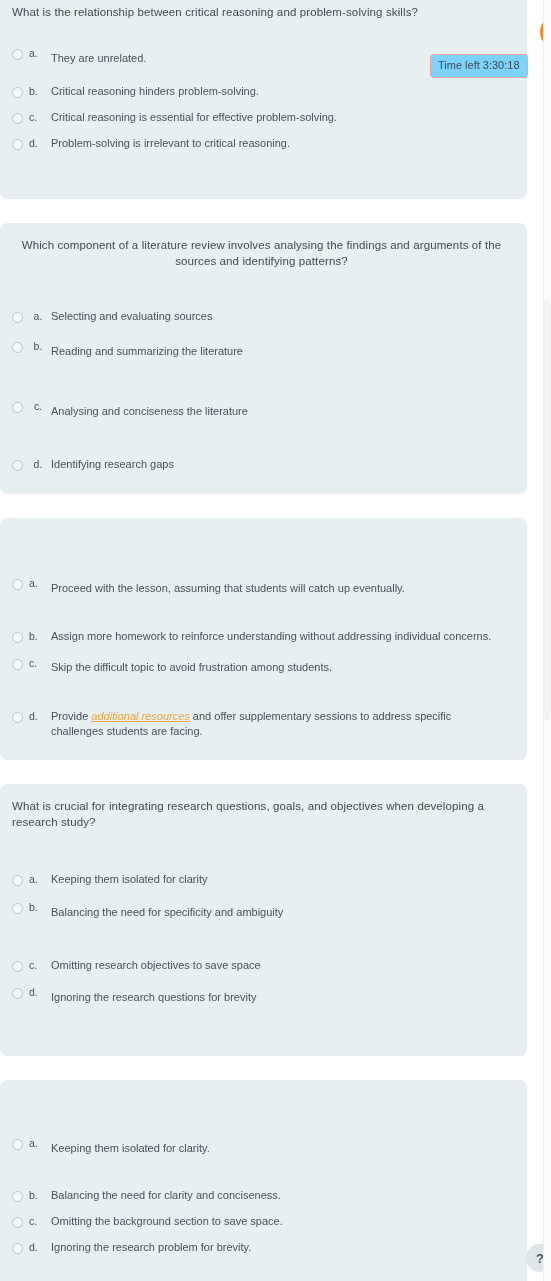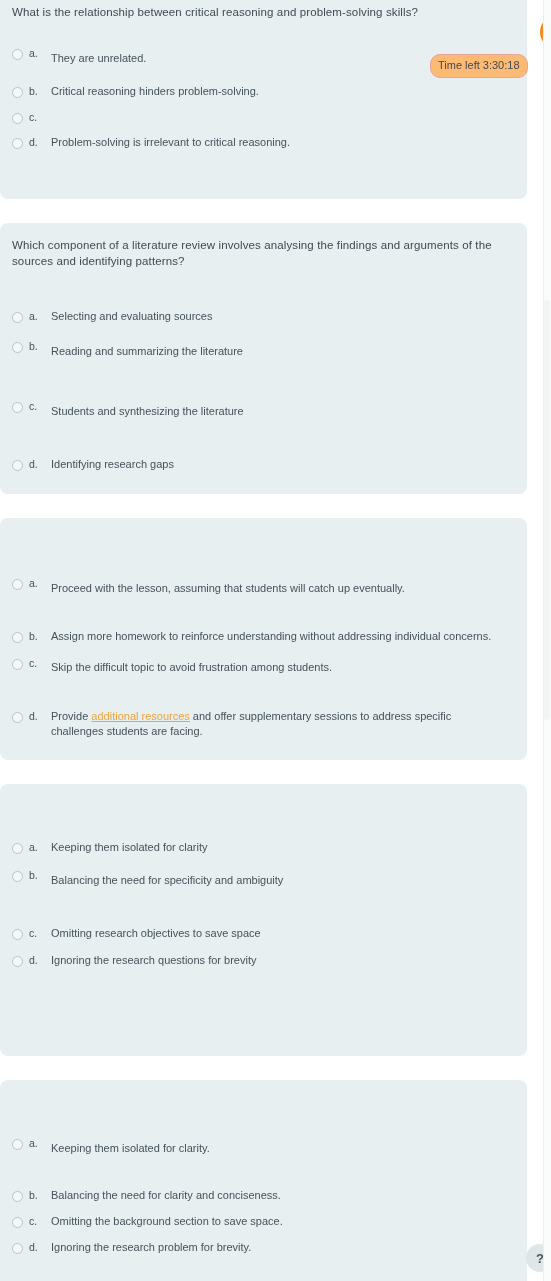--- a/index.html
+++ b/index.html
@@ -86,28 +86,29 @@
     font-size: 11px;
     line-height: 15px;
     color: #46525a;
     padding-left: 4px;
     max-width: 450px;
   }
 
   .opt-text a {
     color: #f0a33c;
     text-decoration: underline;
+    font-style: italic;
   }
 
   
   .timer-box {
     position: absolute;
     border: 1.5px solid #e8a39a;
-    background: #fdba74;
-    border-radius: 10px;
+    background: #7dd3fc;
+    border-radius: 4px;
     padding: 4px 7px 5px 7px;
     font-size: 11px;
     color: #3e4a52;
     line-height: 13px;
     white-space: nowrap;
   }
 
   
   .fab-orange {
     position: absolute;
@@ -167,46 +168,47 @@
           <span class="opt-text" style="margin-top:5px;">They are unrelated.</span>
         </div>
         <div class="option-row" style="margin-bottom:11px;">
           <span class="radio"></span>
           <span class="opt-letter">b.</span>
           <span class="opt-text">Critical reasoning hinders problem-solving.</span>
         </div>
         <div class="option-row" style="margin-bottom:11px;">
           <span class="radio"></span>
           <span class="opt-letter">c.</span>
+          <span class="opt-text">Critical reasoning is essential for effective problem-solving.</span>
         </div>
         <div class="option-row">
           <span class="radio"></span>
           <span class="opt-letter">d.</span>
           <span class="opt-text">Problem-solving is irrelevant to critical reasoning.</span>
         </div>
       </div>
     </div>
 
-    <div class="question-card" style="height:271px;">
+    <div class="question-card" style="height:271px;text-align:center;">
       <div class="question-text">Which component of a literature review involves analysing the findings and arguments of the sources and identifying patterns?</div>
       <div class="options" style="margin-top:40px;">
         <div class="option-row" style="margin-bottom:15px;">
           <span class="radio"></span>
           <span class="opt-letter">a.</span>
           <span class="opt-text">Selecting and evaluating sources</span>
         </div>
         <div class="option-row" style="margin-bottom:40px;">
           <span class="radio"></span>
           <span class="opt-letter">b.</span>
           <span class="opt-text" style="margin-top:5px;">Reading and summarizing the literature</span>
         </div>
         <div class="option-row" style="margin-bottom:38px;">
           <span class="radio"></span>
           <span class="opt-letter">c.</span>
-          <span class="opt-text" style="margin-top:5px;">Students and synthesizing the literature</span>
+          <span class="opt-text" style="margin-top:5px;">Analysing and conciseness the literature</span>
         </div>
         <div class="option-row">
           <span class="radio"></span>
           <span class="opt-letter">d.</span>
           <span class="opt-text">Identifying research gaps</span>
         </div>
       </div>
     </div>
 
     <div class="question-card" style="height:242px;">
@@ -228,40 +230,41 @@
         </div>
         <div class="option-row">
           <span class="radio"></span>
           <span class="opt-letter">d.</span>
           <span class="opt-text" id="q3-opt-d">Provide <a href="#">additional resources</a> and offer supplementary sessions to address specific challenges students are facing.</span>
         </div>
       </div>
     </div>
 
     <div class="question-card" style="height:272px;">
+      <div class="question-text">What is crucial for integrating research questions, goals, and objectives when developing a research study?</div>
       <div class="options" style="margin-top:42px;">
         <div class="option-row" style="margin-bottom:13px;">
           <span class="radio"></span>
           <span class="opt-letter">a.</span>
           <span class="opt-text">Keeping them isolated for clarity</span>
         </div>
         <div class="option-row" style="margin-bottom:38px;">
           <span class="radio"></span>
           <span class="opt-letter">b.</span>
           <span class="opt-text" style="margin-top:5px;">Balancing the need for specificity and ambiguity</span>
         </div>
         <div class="option-row" style="margin-bottom:12px;">
           <span class="radio"></span>
           <span class="opt-letter">c.</span>
           <span class="opt-text">Omitting research objectives to save space</span>
         </div>
         <div class="option-row">
           <span class="radio"></span>
           <span class="opt-letter">d.</span>
-          <span class="opt-text" style="">Ignoring the research questions for brevity</span>
+          <span class="opt-text" style="margin-top:5px;">Ignoring the research questions for brevity</span>
         </div>
       </div>
     </div>
 
     <div class="question-card" style="height:220px;">
       <div class="options" style="margin-top:42px;">
         <div class="option-row" style="margin-bottom:32px;">
           <span class="radio"></span>
           <span class="opt-letter">a.</span>
           <span class="opt-text" style="margin-top:5px;">Keeping them isolated for clarity.</span>

